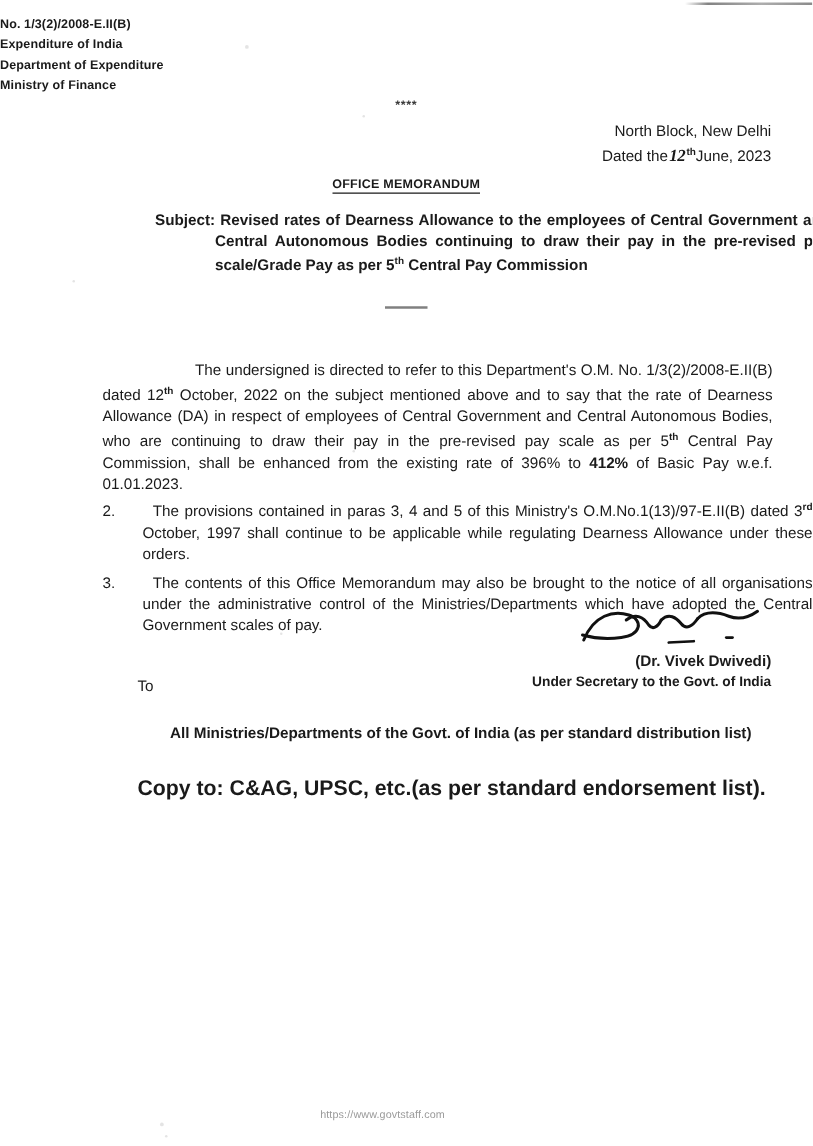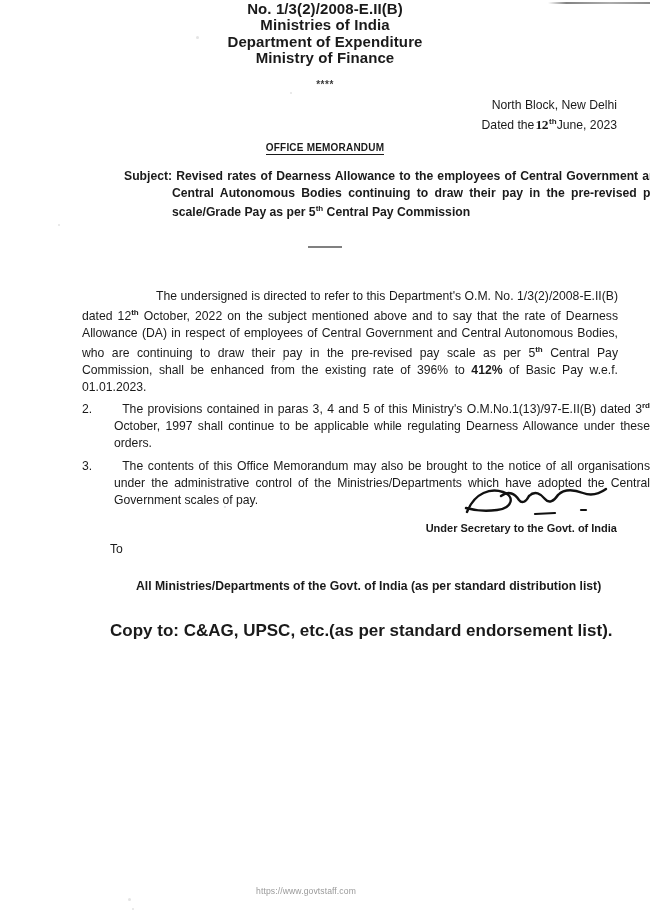--- a/index.html
+++ b/index.html
@@ -30,26 +30,25 @@
   .speck {
     position: absolute;
     background: #c9c9c9;
     opacity: .5;
     border-radius: 50%;
   }
 
   
   .header {
     position: absolute;
-    top: 1px;
-    left: 0;
-    width: 650px;
-    text-align: center;
-    font-weight: bold;
-    font-size: 15px;
+    top: 12px;
+    left: 0;
+    width: 650px;
+    font-weight: bold;
+    font-size: 10px;
     line-height: 16.4px;
     letter-spacing: .1px;
   }
   .header div { white-space: nowrap; }
   .asterisks {
     position: absolute;
     top: 79px;
     left: 0;
     width: 650px;
     text-align: center;
@@ -64,20 +63,21 @@
     position: absolute;
     top: 97px;
     right: 33px;
     text-align: right;
     font-size: 12.2px;
     line-height: 16.5px;
   }
   .date-line { white-space: nowrap; }
   .hand-day {
     font-family: "Liberation Serif", serif;
+    font-style: italic;
     font-weight: bold;
     font-size: 13.5px;
     letter-spacing: -.4px;
     padding: 0 1px;
   }
   .sup { font-size: 8px; vertical-align: super; font-weight: bold; }
 
   
   .om-title {
     position: absolute;
@@ -213,21 +213,21 @@
   <div class="speck" style="top:36px;left:196px;width:3px;height:3px;"></div>
   <div class="speck" style="top:92px;left:290px;width:2px;height:2px;"></div>
   <div class="speck" style="top:224px;left:58px;width:2px;height:2px;"></div>
   <div class="speck" style="top:360px;left:282px;width:2px;height:2px;"></div>
   <div class="speck" style="top:506px;left:224px;width:2px;height:2px;"></div>
   <div class="speck" style="top:898px;left:128px;width:3px;height:3px;"></div>
   <div class="speck" style="top:908px;left:132px;width:2px;height:2px;"></div>
 
   <div class="header">
     <div>No. 1/3(2)/2008-E.II(B)</div>
-    <div>Ministries of India</div>
+    <div>Expenditure of India</div>
     <div>Department of Expenditure</div>
     <div>Ministry of Finance</div>
   </div>
   <div class="asterisks">****</div>
 
   <div class="placedate">
     <div>North Block, New Delhi</div>
     <div class="date-line">
       <span>Dated the</span><span class="hand-day">12</span><span class="sup">th</span><span>June, 2023</span>
     </div>
@@ -262,20 +262,21 @@
         <path d="M10 28 C 18 8, 34 4, 46 8 C 58 12, 56 24, 40 26 C 26 28, 16 26, 9 24"></path>
         <path d="M44 12 C 52 6, 58 10, 62 16 C 65 20, 69 18, 72 12"></path>
         <path d="M72 12 C 78 6, 84 10, 88 15 C 92 20, 97 17, 101 11"></path>
         <path d="M101 11 C 108 4, 118 6, 126 9 C 134 12, 142 10, 149 5"></path>
       </g>
       <g stroke="#111" stroke-width="2.2" stroke-linecap="round">
         <line x1="78" y1="30" x2="98" y2="29"></line>
         <line x1="124" y1="26" x2="129" y2="26"></line>
       </g>
     </svg>
+    <div class="sig-name">(Dr. Vivek Dwivedi)</div>
     <div class="sig-desig">Under Secretary to the Govt. of India</div>
   </div>
 
   <div class="to-label">To</div>
   <div class="addressee">All Ministries/Departments of the Govt. of India (as per standard distribution list)</div>
   <div class="copyto">Copy to:  C&amp;AG, UPSC, etc.(as per standard endorsement list).</div>
 
   <div class="footer">https://www.govtstaff.com</div>
 
 </div>

